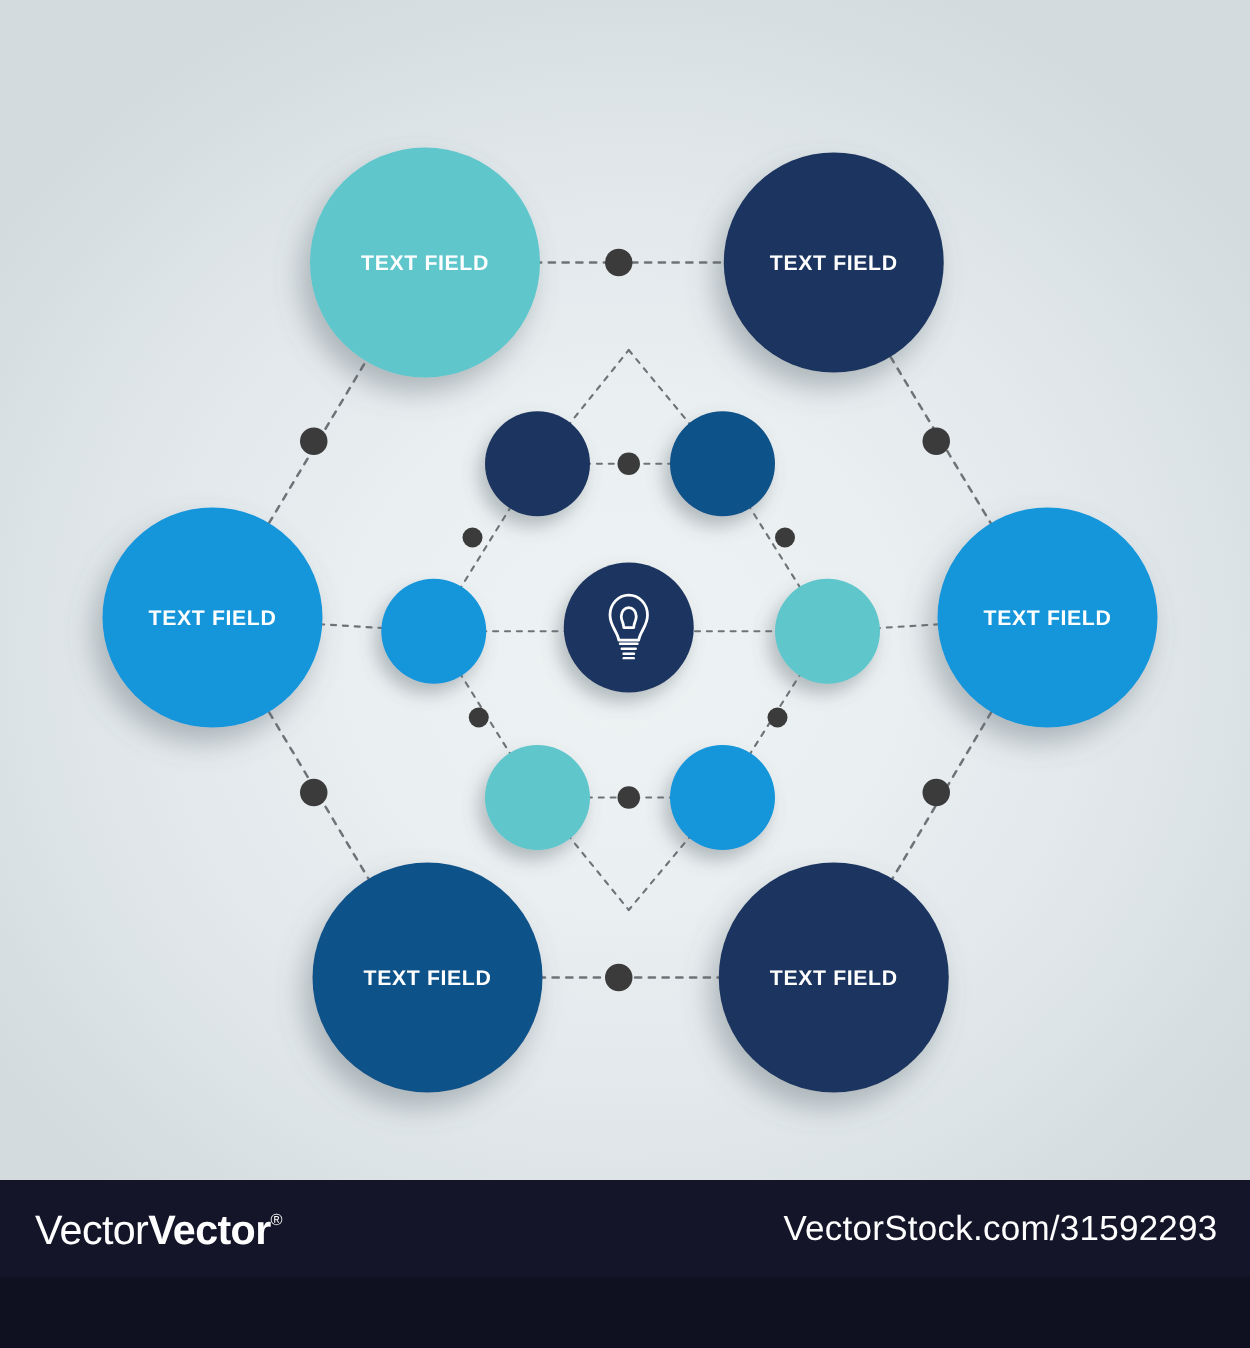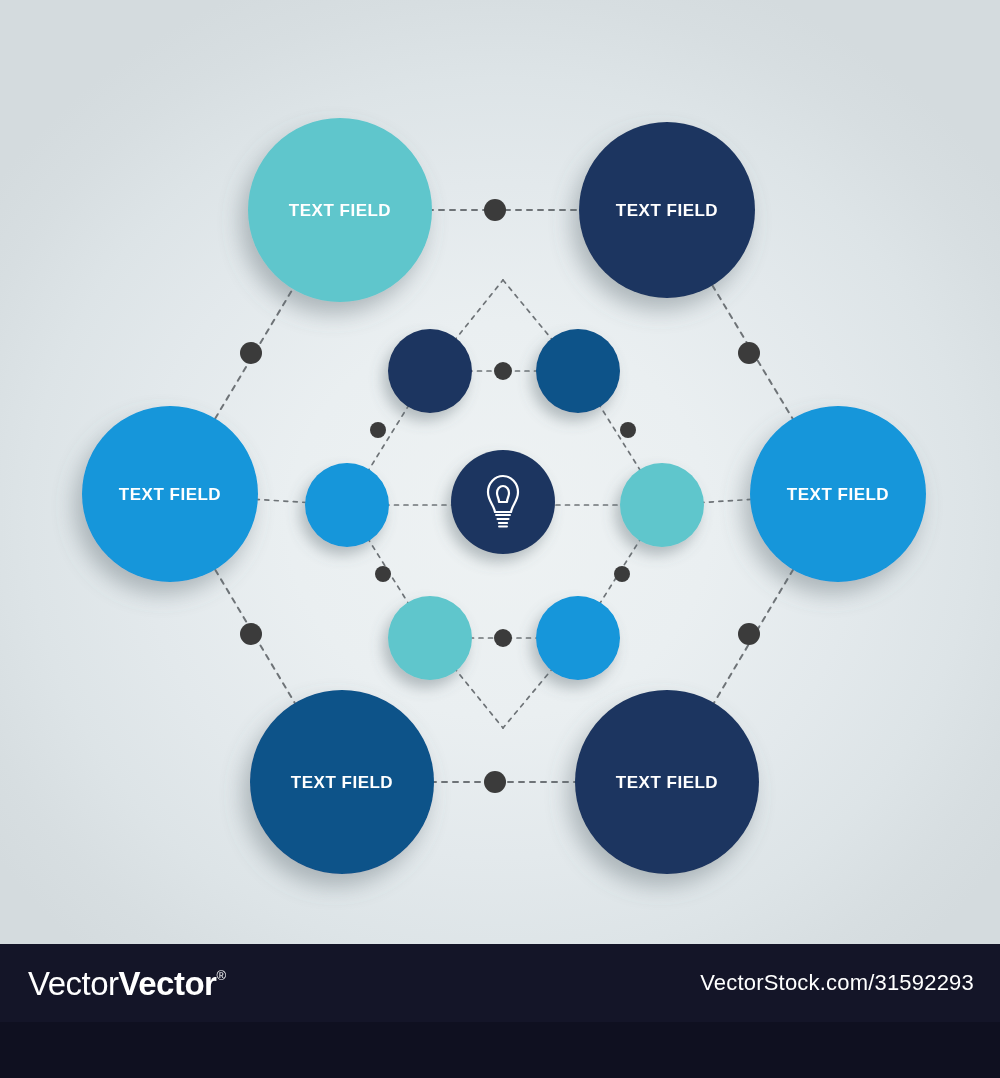--- a/index.html
+++ b/index.html
@@ -59,21 +59,21 @@
   #vs-logo .heavy { font-weight: bold; }
   #vs-logo .reg {
     font-size: 13px;
     line-height: 1;
     position: relative;
     top: 2px;
     font-weight: normal;
   }
   #vs-url {
     color: #ffffff;
-    font-size: 22px;
+    font-size: 28px;
     letter-spacing: 0.2px;
     font-weight: 300;
   }
 </style>
 </head>
 <body>
 
 <div id="stage">
 
   <div id="canvas">

